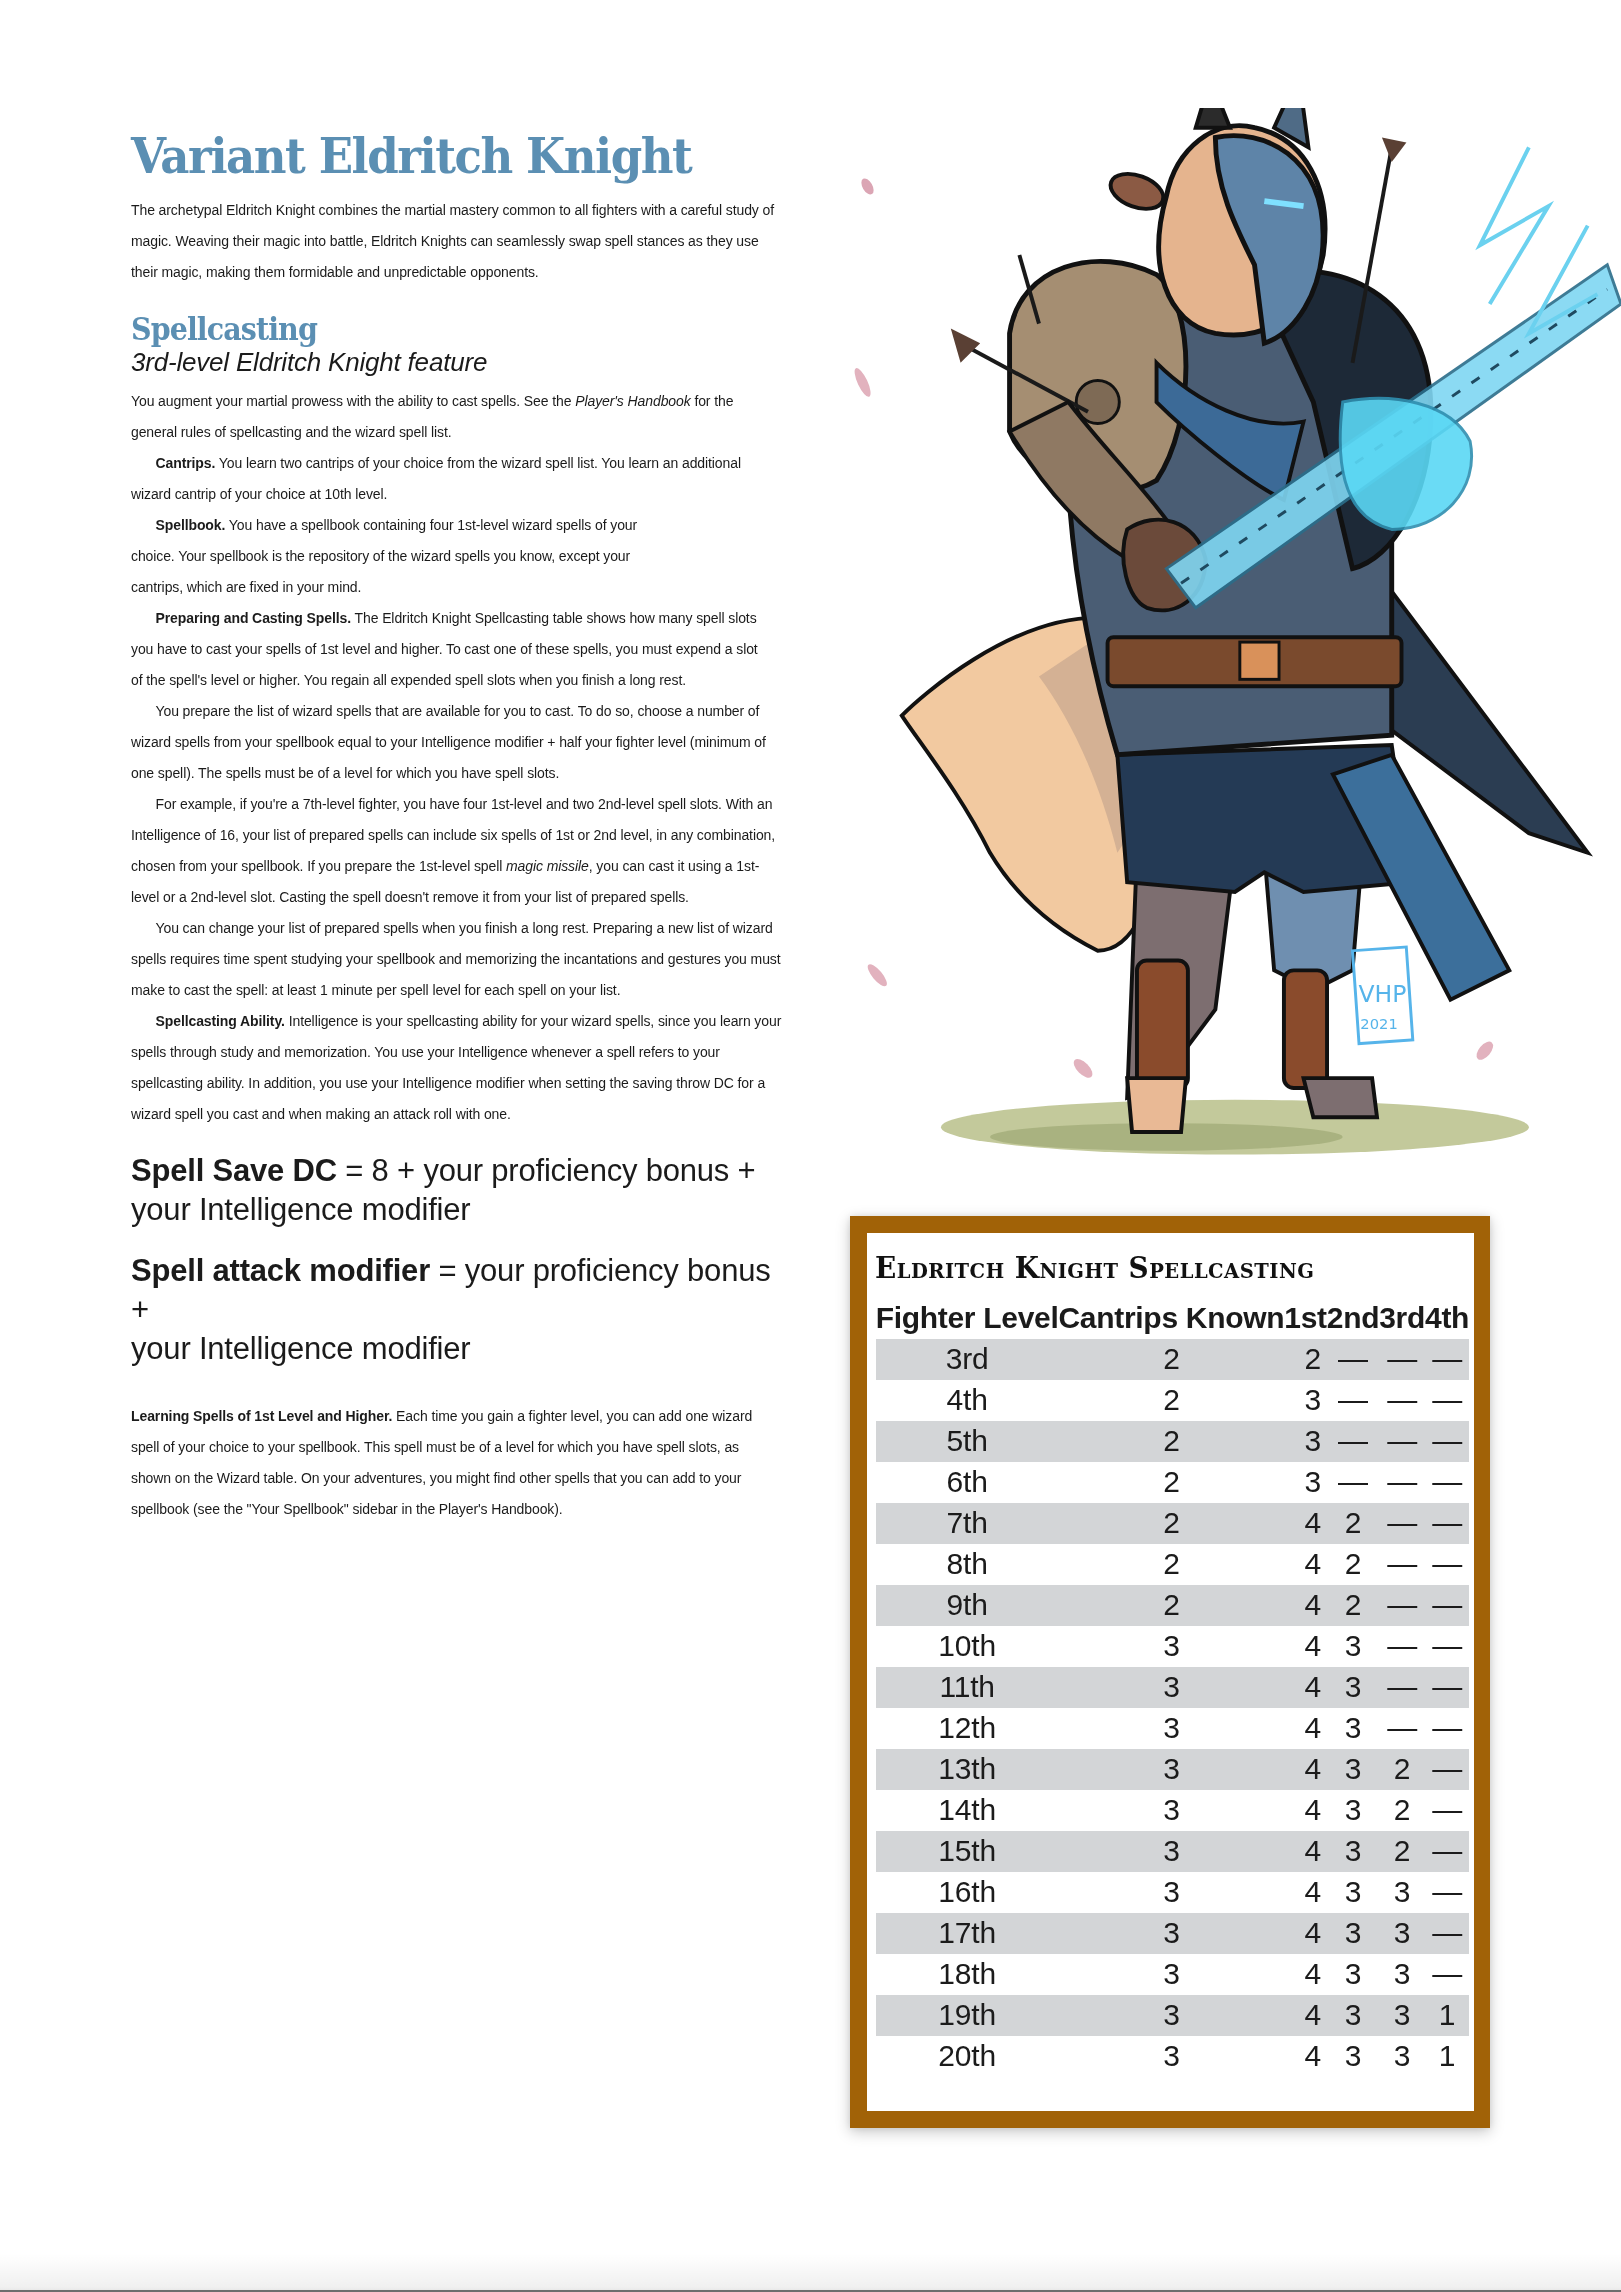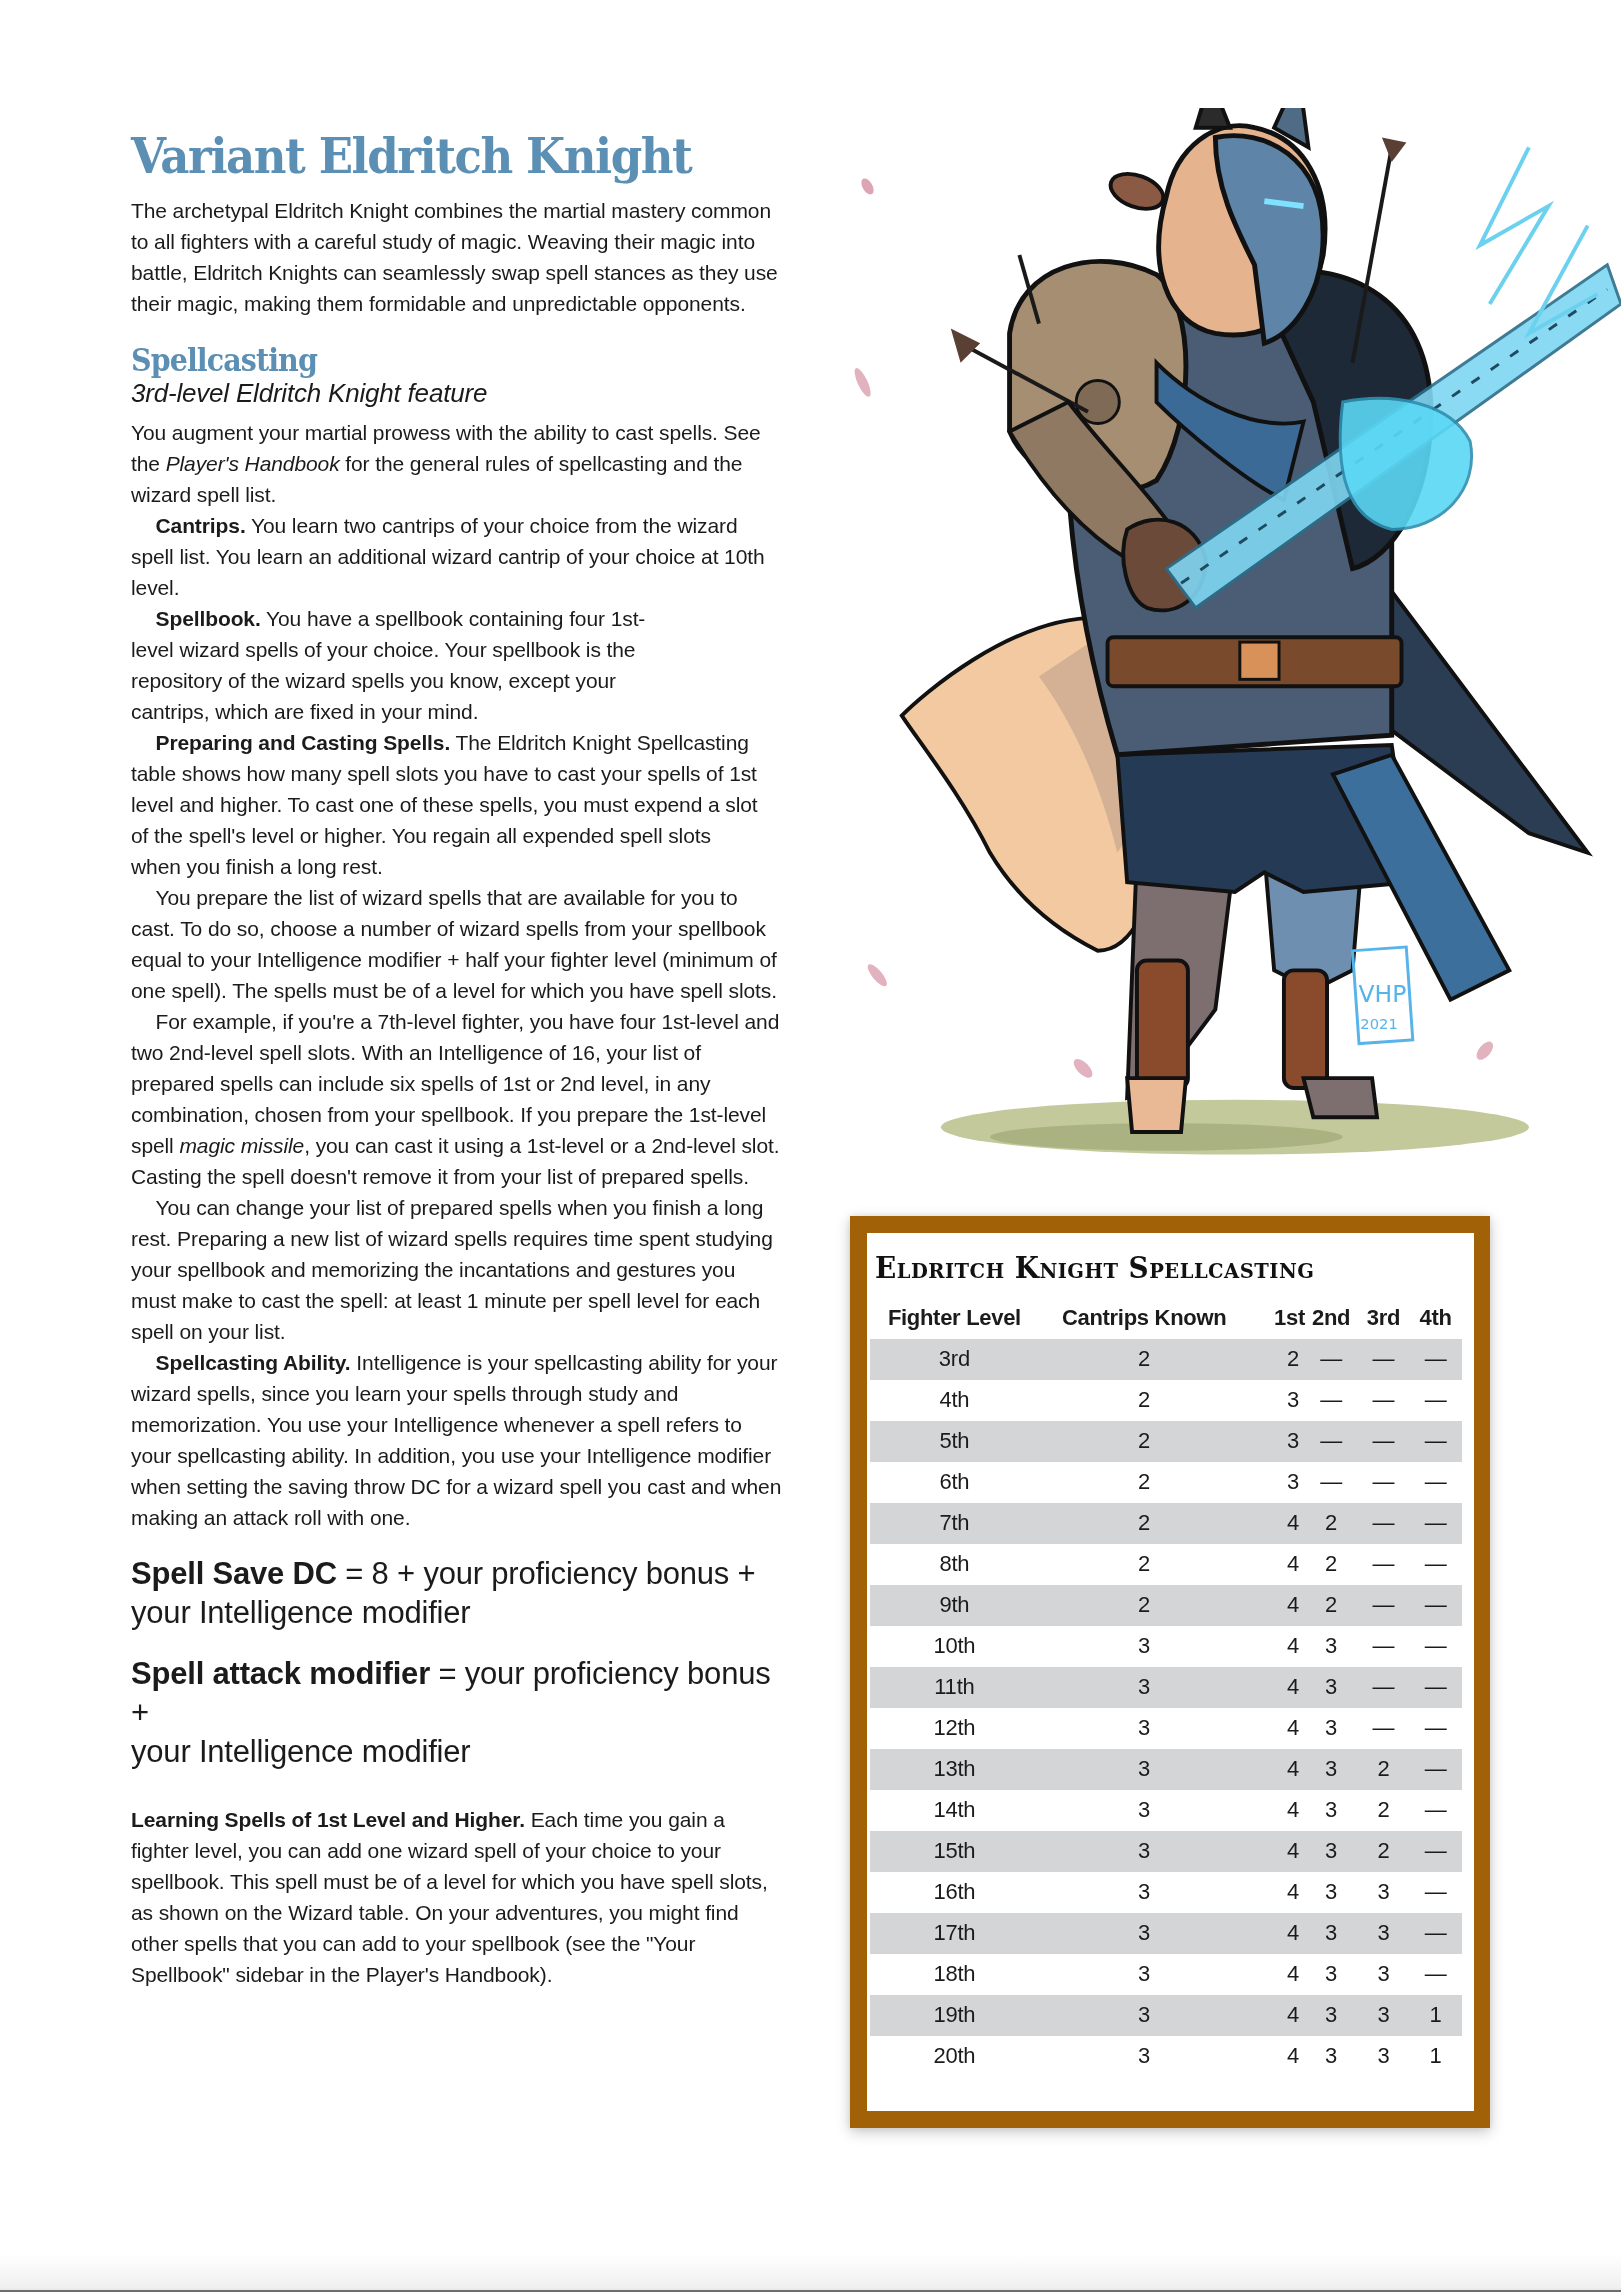--- a/index.html
+++ b/index.html
@@ -19,21 +19,21 @@
 
   
   .col-left { position: absolute; left: 131px; top: 120px; width: 651px; }
   .h1 {
     font-family: "DejaVu Serif", "Liberation Serif", serif;
     font-size: 49px; line-height: 73px; color: #5b8fb3; letter-spacing: -1.6px;
     margin: 0; font-weight: bold; transform: scaleX(0.92); transform-origin: left;
     white-space: nowrap;
   }
   .p {
-    font-size: 21px; line-height: 31px; margin: 0; letter-spacing: -0.1px;
+    font-size: 14px; line-height: 31px; margin: 0; letter-spacing: -0.1px;
   }
   .intro { margin-top: 2px; }
   .h2 {
     font-family: "DejaVu Serif", "Liberation Serif", serif;
     font-size: 31px; line-height: 39px; color: #5b8fb3; margin: 21.6px 0 0 0;
     letter-spacing: -1px; transform: scaleX(0.92); transform-origin: left; white-space: nowrap;
   }
   .subtitle { font-style: italic; font-size: 26px; line-height: 27.4px; margin: 0 0 9.8px 0; letter-spacing: -0.2px; }
   .indent { text-indent: 24.5px; }
   .b { font-weight: bold; }
@@ -62,22 +62,22 @@
     position: absolute; left: 16.7px; top: 16.7px; width: 607px; height: 878px;
     background: #ffffff;
   }
   .tbl-title {
     position: absolute; left: 8.8px; top: 17.6px;
     font-family: "DejaVu Serif", "Liberation Serif", serif; font-weight: bold;
     font-size: 30px; letter-spacing: 0.5px; color: #111; font-variant: small-caps;
     white-space: nowrap; transform: scaleX(0.93); transform-origin: left;
   }
   table.spells {
-    position: absolute; left: 3px; top: 65px; width: 592px;
-    border-collapse: collapse; font-size: 22px;
+    position: absolute; left: 9px; top: 65px; width: 592px;
+    border-collapse: collapse; font-size: 30px;
   }
   table.spells th {
     font-weight: bold; height: 41px; padding: 0; text-align: center; white-space: nowrap;
     letter-spacing: -0.3px;
   }
   table.spells td { height: 41px; padding: 0; text-align: center; letter-spacing: -0.2px; }
   table.spells tr.odd td { background: #d3d5d7; }
   .c-level { width: 171px; }
   .c-cantrips { width: 212px; }
   .c-s1 { width: 51px; text-align: right !important; padding-right: 0 !important; }

